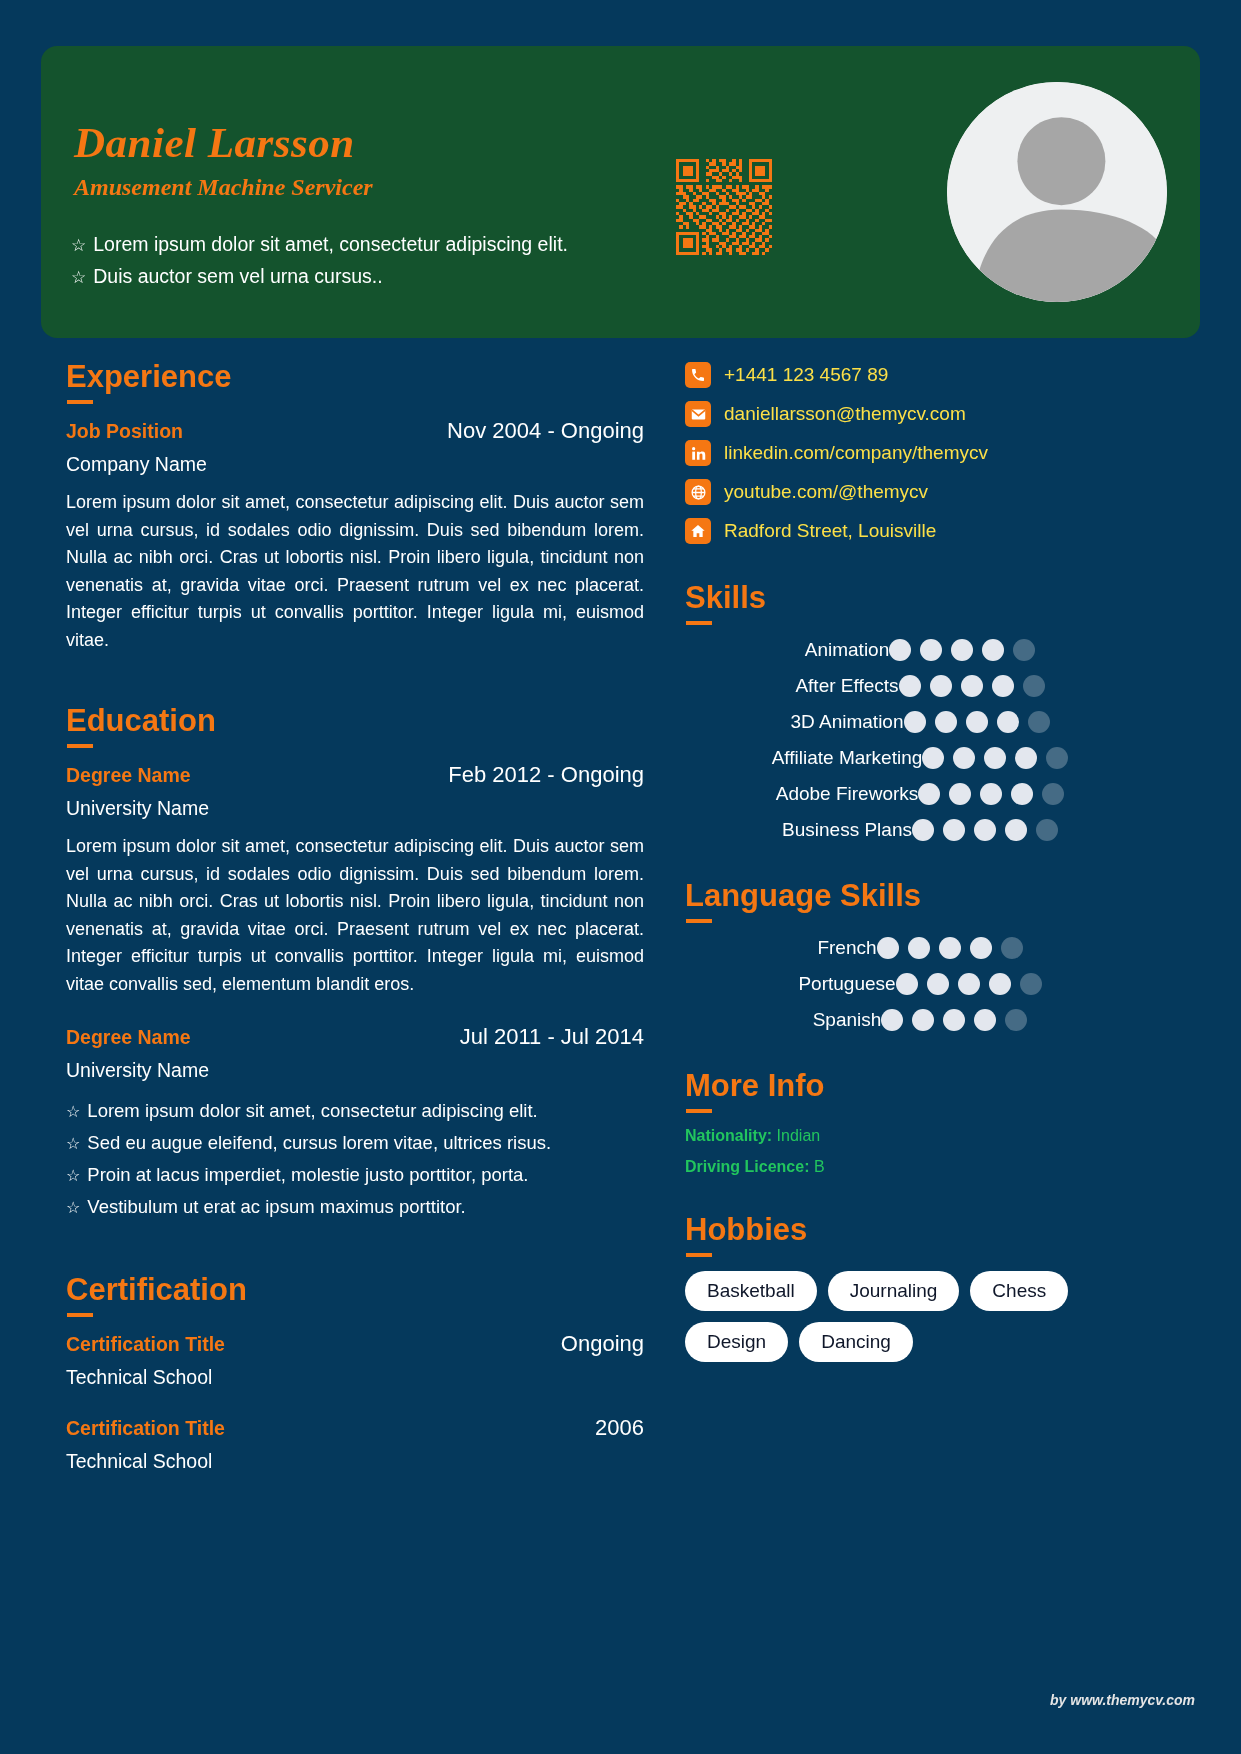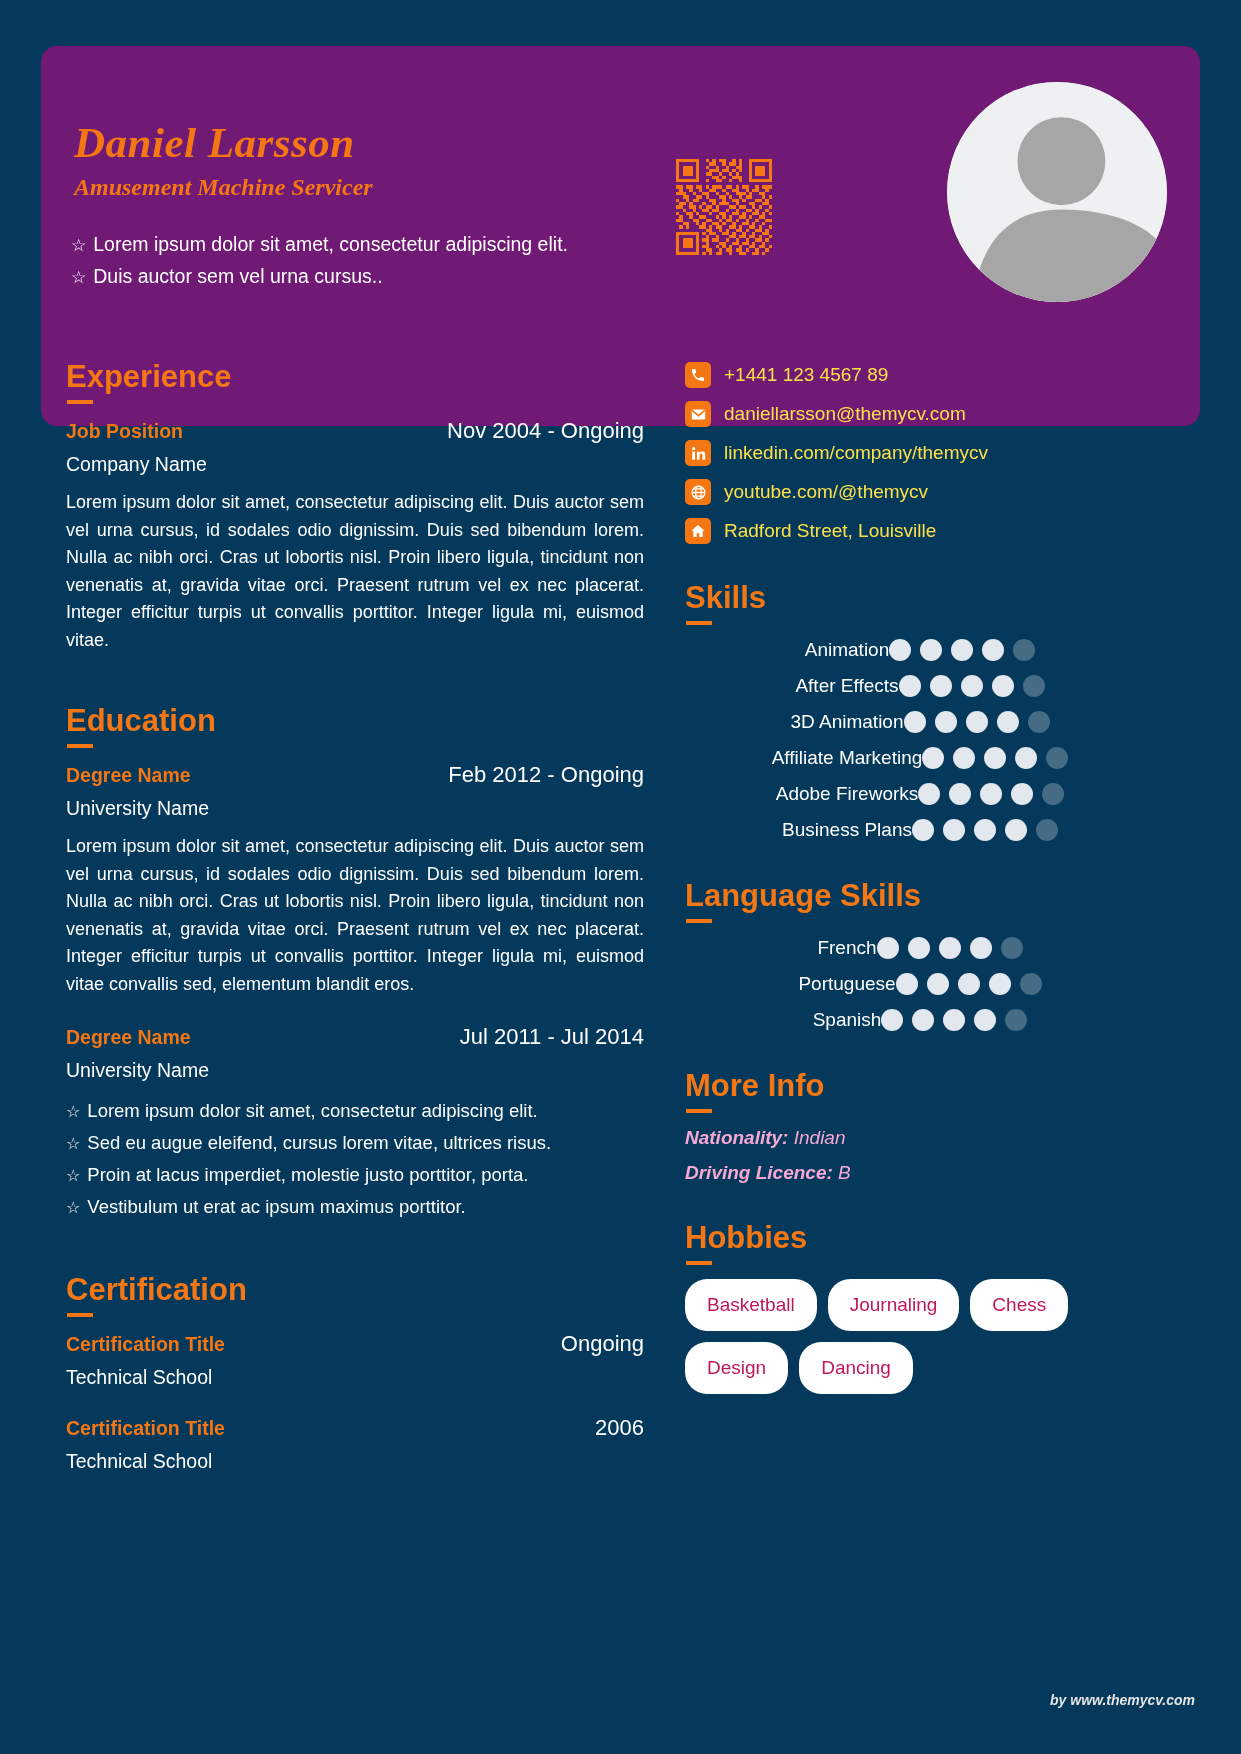--- a/index.html
+++ b/index.html
@@ -22,22 +22,22 @@
     background: #05395c;
     overflow: hidden;
   }
 
   
   .header-card {
     position: absolute;
     left: 41px;
     top: 46px;
     width: 1159px;
-    height: 380px;
-    background: #701a75;
+    height: 292px;
+    background: #14532d;
     border-radius: 16px;
   }
 
   .name {
     position: absolute;
     left: 33px;
     top: 72px;
     font-family: "Liberation Serif", "DejaVu Serif", serif;
     font-style: italic;
     font-weight: bold;
@@ -209,39 +209,38 @@
   .dot {
     width: 22px;
     height: 22px;
     border-radius: 50%;
     background: #e3e7ee;
   }
   .dot.off { background: #456b85; }
 
   
   .info-row {
-    font-size: 19px;
-    color: #f9a8d4;
+    font-size: 16px;
+    color: #22c55e;
     margin-bottom: 13px;
-    font-style: italic;
   }
   .info-row b { font-weight: bold; }
 
   
   .hobbies {
     display: flex;
     flex-wrap: wrap;
     gap: 11px;
     margin-top: 4px;
   }
   .pill {
     background: #ffffff;
-    color: #be185d;
+    color: #0f172a;
     font-size: 19px;
-    padding: 15px 22px;
+    padding: 9px 22px;
     border-radius: 22px;
     white-space: nowrap;
   }
 
   
   .footer {
     position: absolute;
     right: 46px;
     bottom: 46px;
     font-size: 14px;

